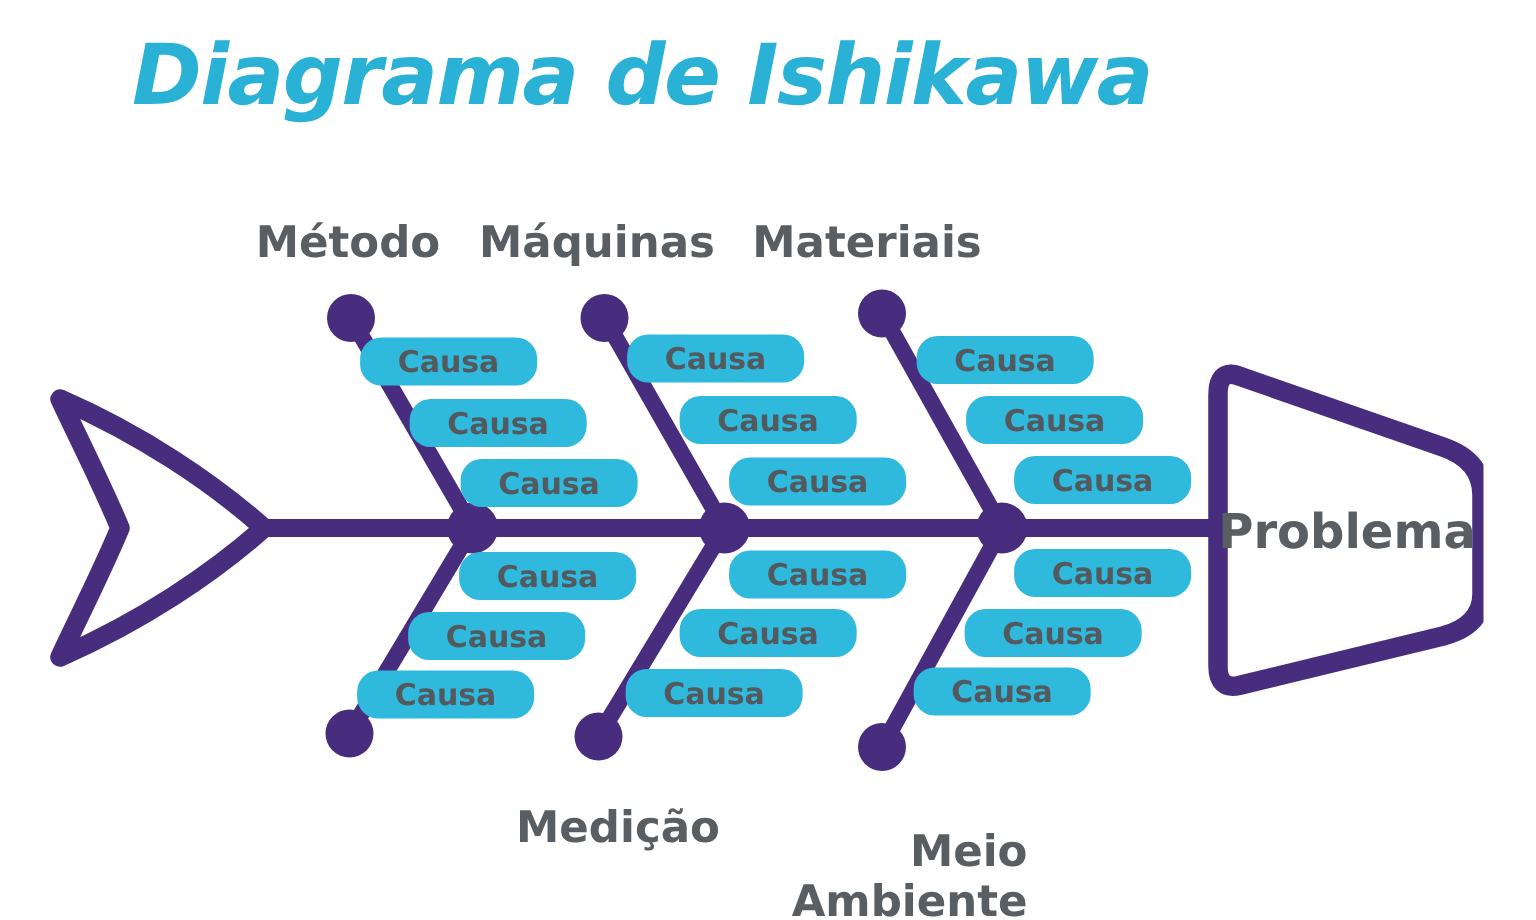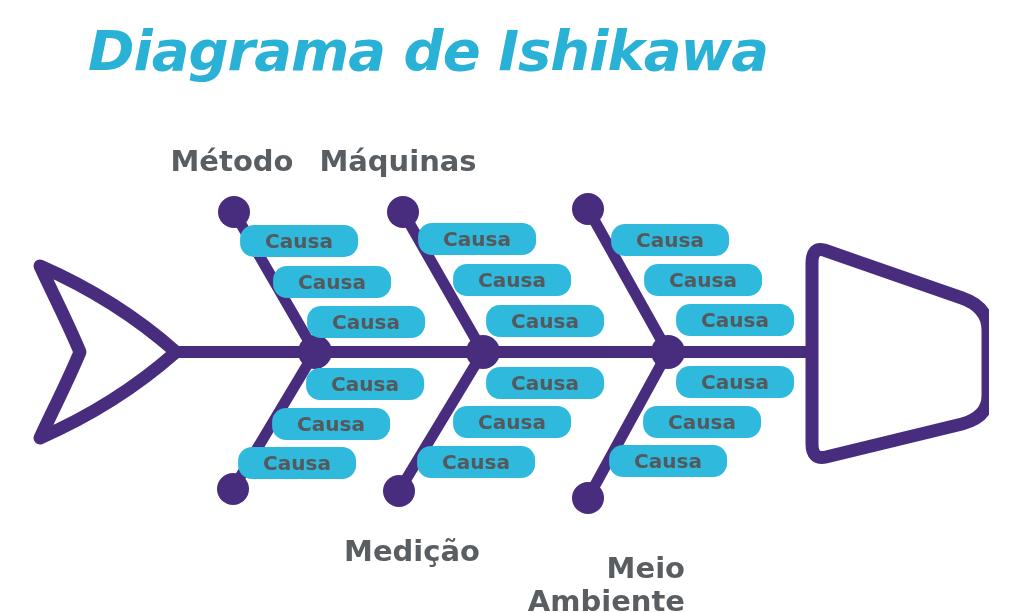--- a/index.html
+++ b/index.html
@@ -75,23 +75,25 @@
     <circle class="node" cx="399" cy="491" r="16"></circle>
     <circle class="node" cx="588" cy="498" r="16"></circle>
 
     <circle class="node" cx="315" cy="352" r="17"></circle>
     <circle class="node" cx="483" cy="352" r="17"></circle>
     <circle class="node" cx="668" cy="352" r="17"></circle>
   </svg>
 
   <div class="cat" style="left:232px;top:162px;">Método</div>
   <div class="cat" style="left:398px;top:162px;">Máquinas</div>
+  <div class="cat" style="left:578px;top:162px;">Materiais</div>
   <div class="cat" style="left:400px;top:552px;margin-left:12px;">Medição</div>
   <div class="cat wrap" style="left:595px;top:585px;width:180px;">Meio Ambiente</div>
 
+  <div class="problem" style="left:898px;top:354px;">Problema</div>
 
   <div class="chip" style="left:299px;top:241px;">Causa</div>
   <div class="chip" style="left:332px;top:282px;">Causa</div>
   <div class="chip" style="left:366px;top:322px;">Causa</div>
 
   <div class="chip" style="left:365px;top:384px;">Causa</div>
   <div class="chip" style="left:331px;top:424px;">Causa</div>
   <div class="chip" style="left:297px;top:463px;">Causa</div>
 
   <div class="chip" style="left:477px;top:239px;">Causa</div>

